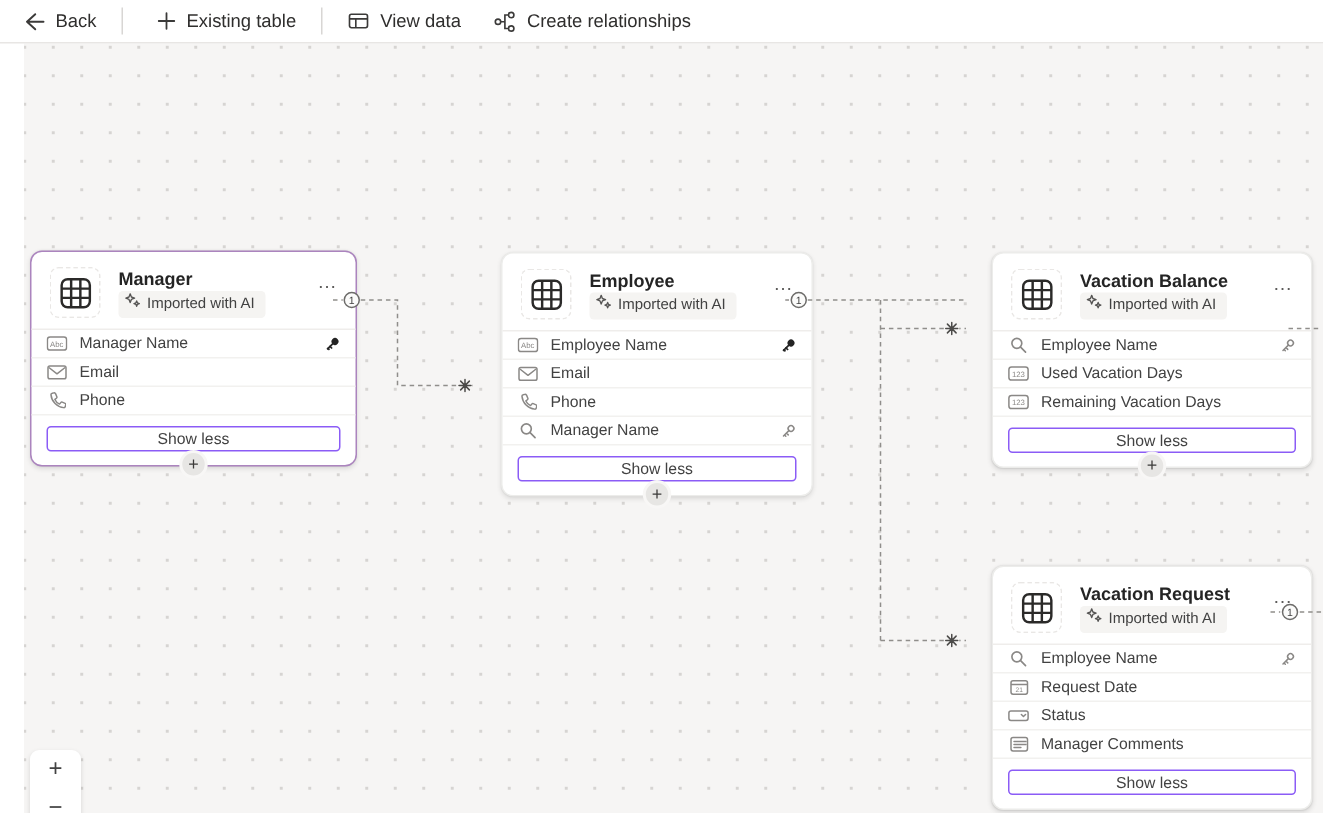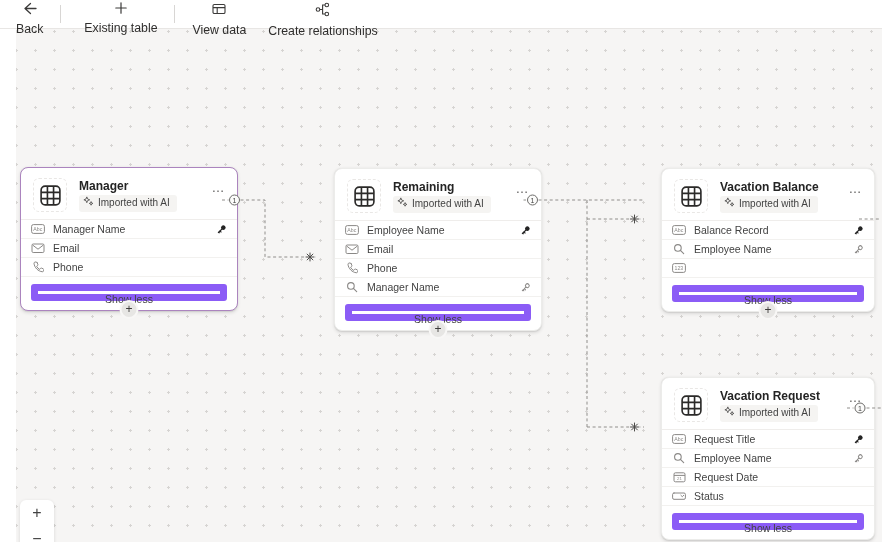--- a/index.html
+++ b/index.html
@@ -8,21 +8,21 @@
     font-family:"Liberation Sans", sans-serif;background:#fff;
     -webkit-font-smoothing:antialiased;
   }
   
   .toolbar{
     position:absolute;top:0;left:0;width:882px;height:28px;background:#fff;
     display:flex;align-items:center;border-bottom:1px solid #e8e6e4;z-index:5;
   }
   .tb-item{
     display:flex;align-items:center;gap:7px;padding:0 8px;height:24px;border-radius:3px;
-    font-size:12.3px;color:#2f2e2d;cursor:default;white-space:nowrap;flex-direction:column;
+    font-size:12.3px;color:#2f2e2d;cursor:default;white-space:nowrap;
   }
   .tb-item svg{display:block}
   .tb-sep{width:1px;height:18px;background:#d8d6d4;margin:0 9px;}
   
   .canvas{
     position:absolute;top:28px;left:16px;width:882px;height:514px;overflow:hidden;
     background:#f6f5f4;
     background-image:radial-gradient(circle,#d6d4d2 1px,rgba(0,0,0,0) 1.3px);
     background-size:19px 19px;background-position:10px 13px;
   }
@@ -46,21 +46,21 @@
     font-size:10px;color:#424242;line-height:12px;
   }
   .more{margin-left:auto;color:#5c5b5a;font-size:13px;line-height:8px;letter-spacing:.5px;padding:6px 2px;cursor:default;}
   .fields{border-top:1px solid #efedeb;}
   .frow{height:18px;display:flex;align-items:center;gap:8px;padding:0 10px;border-bottom:1px solid #f2f1ef;}
   .frow .fic{display:flex;width:14px;justify-content:center;flex:0 0 auto;}
   .frow .flabel{flex:1;font-size:10.5px;color:#424242;overflow:hidden;white-space:nowrap;}
   .frow .fright{display:flex;width:12px;justify-content:center;flex:0 0 auto;}
   .showless-wrap{padding:7px 10px 9px 10px;}
   .showless{
-    display:block;width:100%;height:17px;background:#fff;border:7px solid #8b5cf6;border-radius:3px;
+    display:block;width:100%;height:17px;background:#fff;border:1px solid #8b5cf6;border-radius:3px;
     font-family:inherit;font-size:10.5px;color:#424242;line-height:14px;cursor:default;
   }
   .addfield{
     position:absolute;left:50%;bottom:-9px;transform:translateX(-50%);
     width:15px;height:15px;border-radius:50%;background:#e7e6e4;border:2px solid #f8f7f6;
     color:#3b3a39;font-size:12px;line-height:14px;text-align:center;cursor:default;
   }
   
   .wires{position:absolute;top:0;left:0;width:882px;height:542px;pointer-events:none;z-index:4;}
   .wire{fill:none;stroke:#908e8b;stroke-width:1;stroke-dasharray:3 2.6;}
@@ -189,21 +189,21 @@
   </div>
       <div class="card" style="left: 318px; top: 140px; width: 208px;">
     <div class="card-head">
       <div class="tbl-ic-box">
             <svg width="23" height="23" viewBox="0 0 24 24" fill="none" stroke="#2b2a29" stroke-width="1.7">
               <rect x="2.2" y="2.2" width="19.6" height="19.6" rx="4.2"></rect>
               <path d="M8.8 2.2 V21.8 M15.2 2.2 V21.8 M2.2 8.8 H21.8 M2.2 15.2 H21.8"></path>
             </svg>
           </div>
       <div class="head-mid">
-        <div class="card-title">Remaining</div>
+        <div class="card-title">Employee</div>
         <div class="badge">
           <span class="badge-ic"><svg width="11" height="11" viewBox="0 0 11 11" fill="none" stroke="#565554" stroke-width="0.9" stroke-linejoin="round">
                   <path d="M3.8 .9 L4.6 3 L6.7 3.8 L4.6 4.6 L3.8 6.7 L3 4.6 L.9 3.8 L3 3 Z"></path>
                   <path d="M8.1 5.6 L8.6 6.9 L9.9 7.4 L8.6 7.9 L8.1 9.2 L7.6 7.9 L6.3 7.4 L7.6 6.9 Z"></path>
                 </svg></span>
           <span class="badge-txt">Imported with AI</span>
         </div>
       </div>
       <div class="more">…</div>
     </div>
@@ -283,39 +283,20 @@
                   <path d="M8.1 5.6 L8.6 6.9 L9.9 7.4 L8.6 7.9 L8.1 9.2 L7.6 7.9 L6.3 7.4 L7.6 6.9 Z"></path>
                 </svg></span>
           <span class="badge-txt">Imported with AI</span>
         </div>
       </div>
       <div class="more">…</div>
     </div>
     <div class="fields">
           <div class="frow">
             <span class="fic">
-              <svg width="14" height="12" viewBox="0 0 14 12" fill="none" stroke="#8a8886" stroke-width="1">
-                <rect x=".6" y="1.6" width="12.8" height="8.8" rx="1.8"></rect>
-                <text x="2.3" y="8.3" font-size="5.2" stroke="none" fill="#8a8886">Abc</text>
-              </svg>
-            </span>
-            <span class="flabel">Balance Record</span>
-            <span class="fright">
-              <svg width="11" height="11" viewBox="0 0 11 11">
-                <g transform="rotate(45 5.5 5.5)" fill="#242424">
-                  <circle cx="5.5" cy="2.9" r="2.3"></circle>
-                  <rect x="4.92" y="4.4" width="1.16" height="6"></rect>
-                  <rect x="4.92" y="7" width="2.5" height="1.1"></rect>
-                  <rect x="4.92" y="8.9" width="1.9" height="1.1"></rect>
-                </g>
-              </svg>
-            </span>
-          </div>
-          <div class="frow">
-            <span class="fic">
               <svg width="12" height="12" viewBox="0 0 12 12" fill="none" stroke="#8a8886" stroke-width="1.1" stroke-linecap="round">
                 <circle cx="4.9" cy="4.9" r="3.3"></circle>
                 <path d="M7.4 7.4 L10.7 10.7"></path>
               </svg>
             </span>
             <span class="flabel">Employee Name</span>
             <span class="fright">
               <svg width="11" height="11" viewBox="0 0 11 11" fill="none" stroke="#8a8886" stroke-width="1" stroke-linecap="round">
                 <g transform="rotate(45 5.5 5.5)">
                   <circle cx="5.5" cy="2.9" r="1.9"></circle>
@@ -324,20 +305,30 @@
               </svg>
             </span>
           </div>
           <div class="frow">
             <span class="fic">
               <svg width="14" height="12" viewBox="0 0 14 12" fill="none" stroke="#8a8886" stroke-width="1">
                 <rect x=".6" y="1.6" width="12.8" height="8.8" rx="1.8"></rect>
                 <text x="2.6" y="8.3" font-size="5.2" stroke="none" fill="#8a8886">123</text>
               </svg>
             </span>
+            <span class="flabel">Used Vacation Days</span>
+          </div>
+          <div class="frow">
+            <span class="fic">
+              <svg width="14" height="12" viewBox="0 0 14 12" fill="none" stroke="#8a8886" stroke-width="1">
+                <rect x=".6" y="1.6" width="12.8" height="8.8" rx="1.8"></rect>
+                <text x="2.6" y="8.3" font-size="5.2" stroke="none" fill="#8a8886">123</text>
+              </svg>
+            </span>
+            <span class="flabel">Remaining Vacation Days</span>
           </div>
         </div>
     <div class="showless-wrap">
       <button class="showless">Show less</button>
     </div>
     <div class="addfield">+</div>
   </div>
       <div class="card" style="left: 645px; top: 349px; width: 214px;">
     <div class="card-head">
       <div class="tbl-ic-box">
@@ -354,39 +345,20 @@
                   <path d="M8.1 5.6 L8.6 6.9 L9.9 7.4 L8.6 7.9 L8.1 9.2 L7.6 7.9 L6.3 7.4 L7.6 6.9 Z"></path>
                 </svg></span>
           <span class="badge-txt">Imported with AI</span>
         </div>
       </div>
       <div class="more">…</div>
     </div>
     <div class="fields">
           <div class="frow">
             <span class="fic">
-              <svg width="14" height="12" viewBox="0 0 14 12" fill="none" stroke="#8a8886" stroke-width="1">
-                <rect x=".6" y="1.6" width="12.8" height="8.8" rx="1.8"></rect>
-                <text x="2.3" y="8.3" font-size="5.2" stroke="none" fill="#8a8886">Abc</text>
-              </svg>
-            </span>
-            <span class="flabel">Request Title</span>
-            <span class="fright">
-              <svg width="11" height="11" viewBox="0 0 11 11">
-                <g transform="rotate(45 5.5 5.5)" fill="#242424">
-                  <circle cx="5.5" cy="2.9" r="2.3"></circle>
-                  <rect x="4.92" y="4.4" width="1.16" height="6"></rect>
-                  <rect x="4.92" y="7" width="2.5" height="1.1"></rect>
-                  <rect x="4.92" y="8.9" width="1.9" height="1.1"></rect>
-                </g>
-              </svg>
-            </span>
-          </div>
-          <div class="frow">
-            <span class="fic">
               <svg width="12" height="12" viewBox="0 0 12 12" fill="none" stroke="#8a8886" stroke-width="1.1" stroke-linecap="round">
                 <circle cx="4.9" cy="4.9" r="3.3"></circle>
                 <path d="M7.4 7.4 L10.7 10.7"></path>
               </svg>
             </span>
             <span class="flabel">Employee Name</span>
             <span class="fright">
               <svg width="11" height="11" viewBox="0 0 11 11" fill="none" stroke="#8a8886" stroke-width="1" stroke-linecap="round">
                 <g transform="rotate(45 5.5 5.5)">
                   <circle cx="5.5" cy="2.9" r="1.9"></circle>
@@ -407,20 +379,29 @@
           </div>
           <div class="frow">
             <span class="fic">
               <svg width="14" height="12" viewBox="0 0 14 12" fill="none" stroke="#8a8886" stroke-width="1" stroke-linecap="round" stroke-linejoin="round">
                 <rect x=".6" y="3" width="12.8" height="6.3" rx="1.4"></rect>
                 <path d="M8.9 5.3 L10.3 6.7 L11.7 5.3"></path>
               </svg>
             </span>
             <span class="flabel">Status</span>
           </div>
+          <div class="frow">
+            <span class="fic">
+              <svg width="13" height="12" viewBox="0 0 13 12" fill="none" stroke="#8a8886" stroke-width="1" stroke-linecap="round">
+                <rect x="1" y="1.6" width="11" height="9" rx="1.4"></rect>
+                <path d="M3 4.3 H11 M3 6.3 H11 M3 8.3 H7.6"></path>
+              </svg>
+            </span>
+            <span class="flabel">Manager Comments</span>
+          </div>
         </div>
     <div class="showless-wrap">
       <button class="showless">Show less</button>
     </div>
 
   </div>
     </div>
   <div class="zoomctl">
     <button class="zbtn">+</button>
     <button class="zbtn">−</button>

